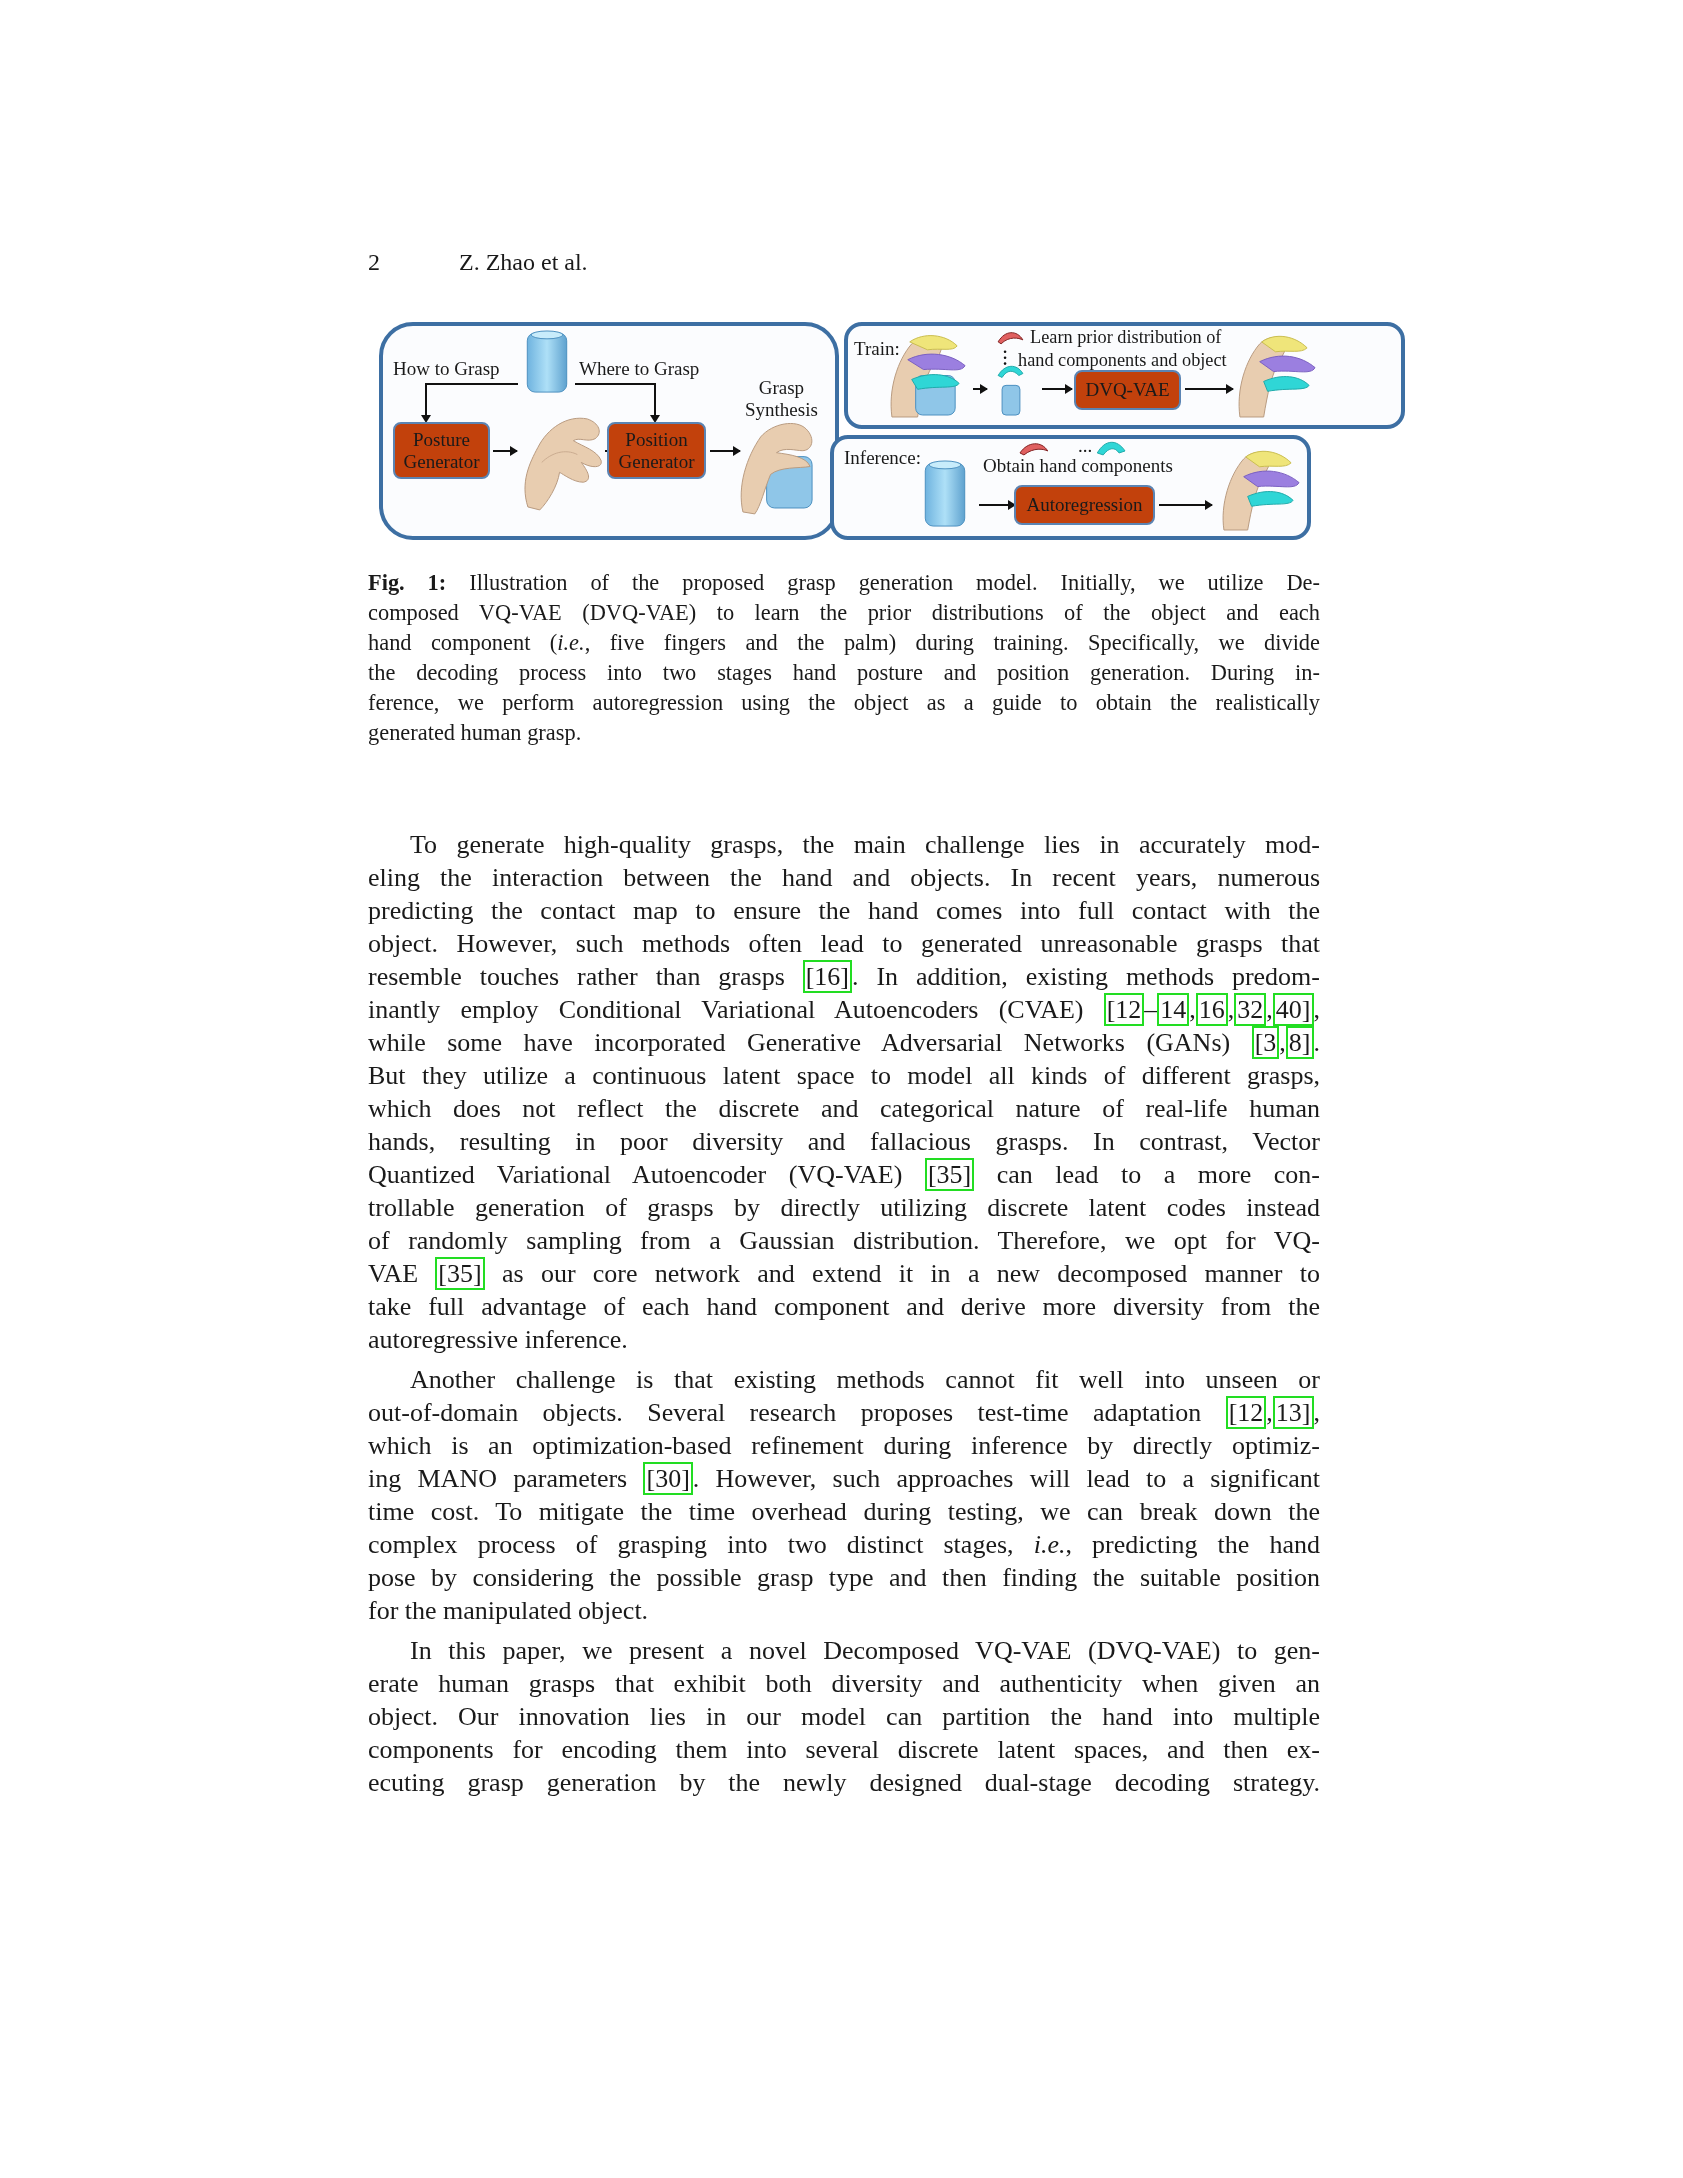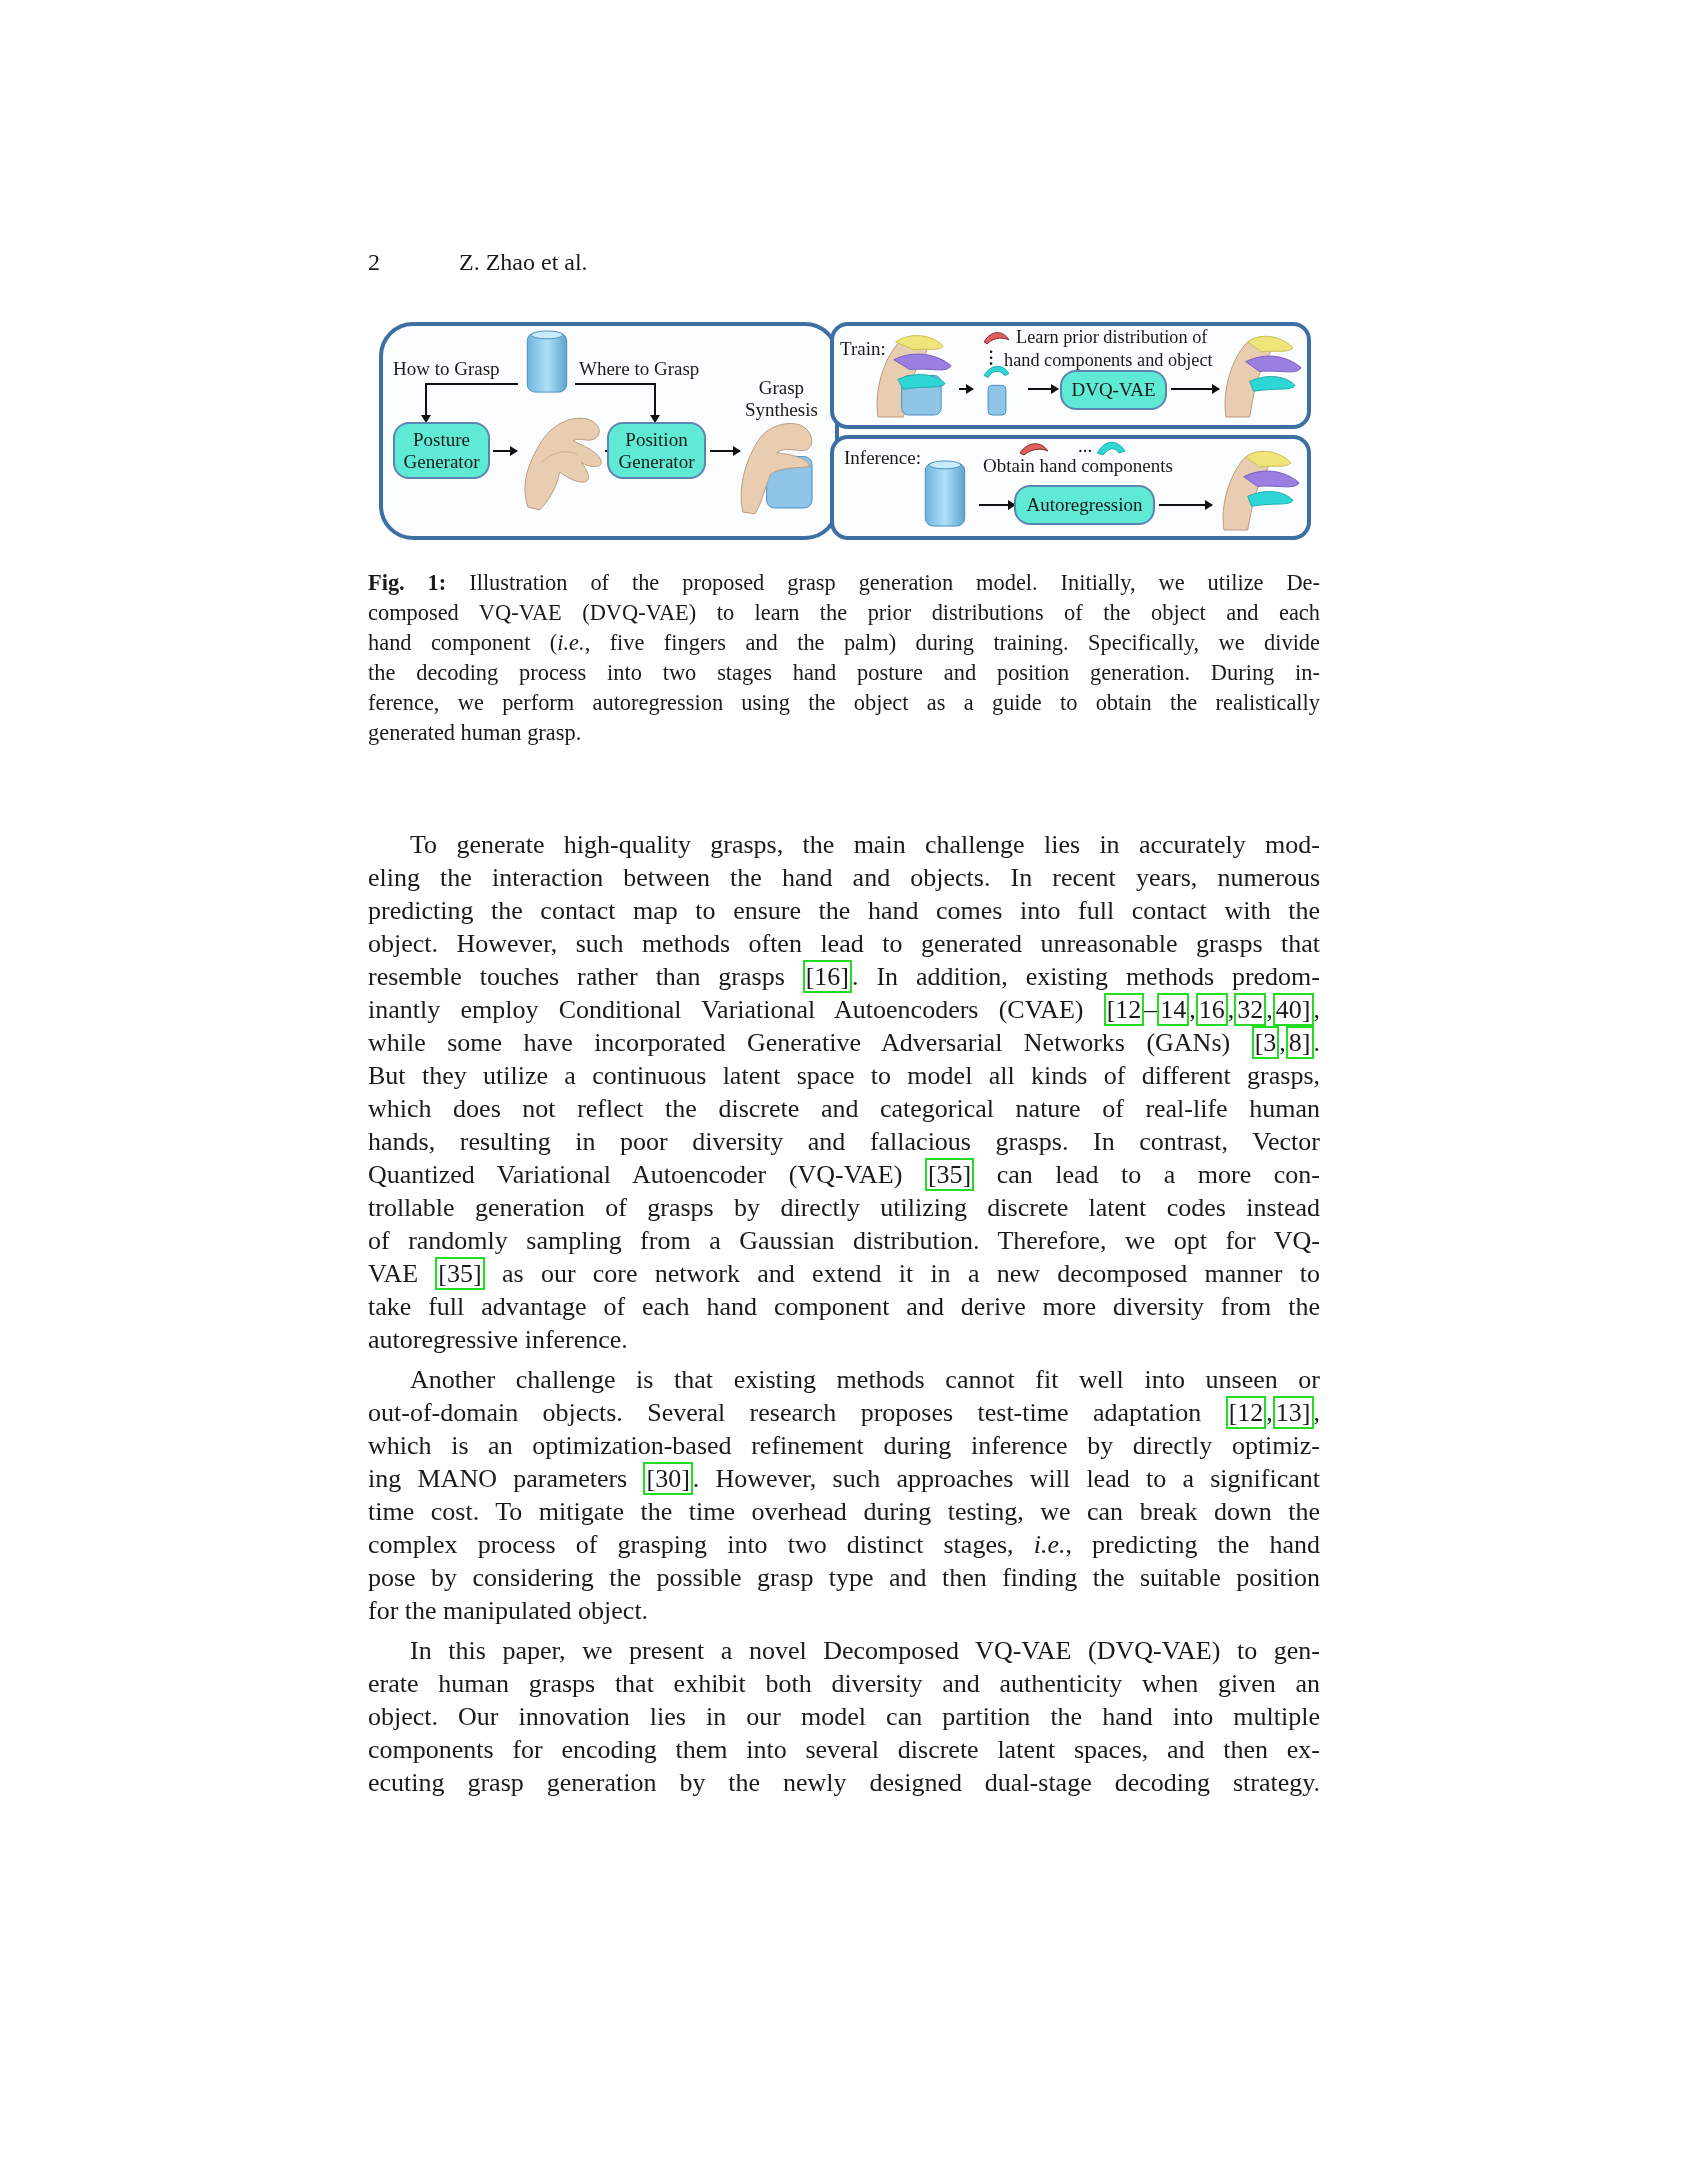--- a/index.html
+++ b/index.html
@@ -7,26 +7,26 @@
          font-family: "DejaVu Serif", "Liberation Serif", serif; color: #1a1a1a; }
   .page-header { position: absolute; left: 368px; top: 249px; font-size: 24px;
                  font-family: "Liberation Serif", serif; }
   .page-header .pnum { display: inline-block; width: 91px; }
 
   
   .figure { position: absolute; left: 379px; top: 322px; width: 933px; height: 218px; }
   .panel { position: absolute; border: 4px solid #3d6fa3; border-radius: 28px;
            background: #fbfcfe; box-sizing: border-box; }
   .panel-left { left: 0; top: 0; width: 460px; height: 218px; border-radius: 34px; }
-  .panel-train { left: 451px; top: 0; width: 481px; height: 107px; border-radius: 18px; }
+  .panel-train { left: 465px; top: 0; width: 561px; height: 107px; border-radius: 18px; }
   .panel-infer { left: 451px; top: 113px; width: 481px; height: 105px; border-radius: 18px; }
   .flabel { position: absolute; font-family: "Liberation Serif", serif; font-size: 19px;
             color: #1a1a1a; white-space: nowrap; line-height: 1.15; }
-  .fbox { position: absolute; border: 2px solid #5b84b3; border-radius: 16px;
-          background: #5eead4; font-family: "Liberation Serif", serif; font-size: 19px;
+  .fbox { position: absolute; border: 2px solid #5b84b3; border-radius: 8px;
+          background: #c2410c; font-family: "Liberation Serif", serif; font-size: 19px;
           text-align: center; line-height: 1.15; color: #1a1a1a; box-sizing: border-box;
           display: flex; flex-direction: column; justify-content: center; }
   .arrow { position: absolute; height: 2px; background: #111; }
   .arrow::after { content: ""; position: absolute; right: -1px; top: -4px;
                   border-left: 8px solid #111; border-top: 5px solid transparent;
                   border-bottom: 5px solid transparent; }
   .hline { position: absolute; height: 2px; background: #111; }
   .varrow { position: absolute; width: 2px; background: #111; }
   .varrow::after { content: ""; position: absolute; bottom: -2px; left: -4px;
                    border-top: 8px solid #111; border-left: 5px solid transparent;

